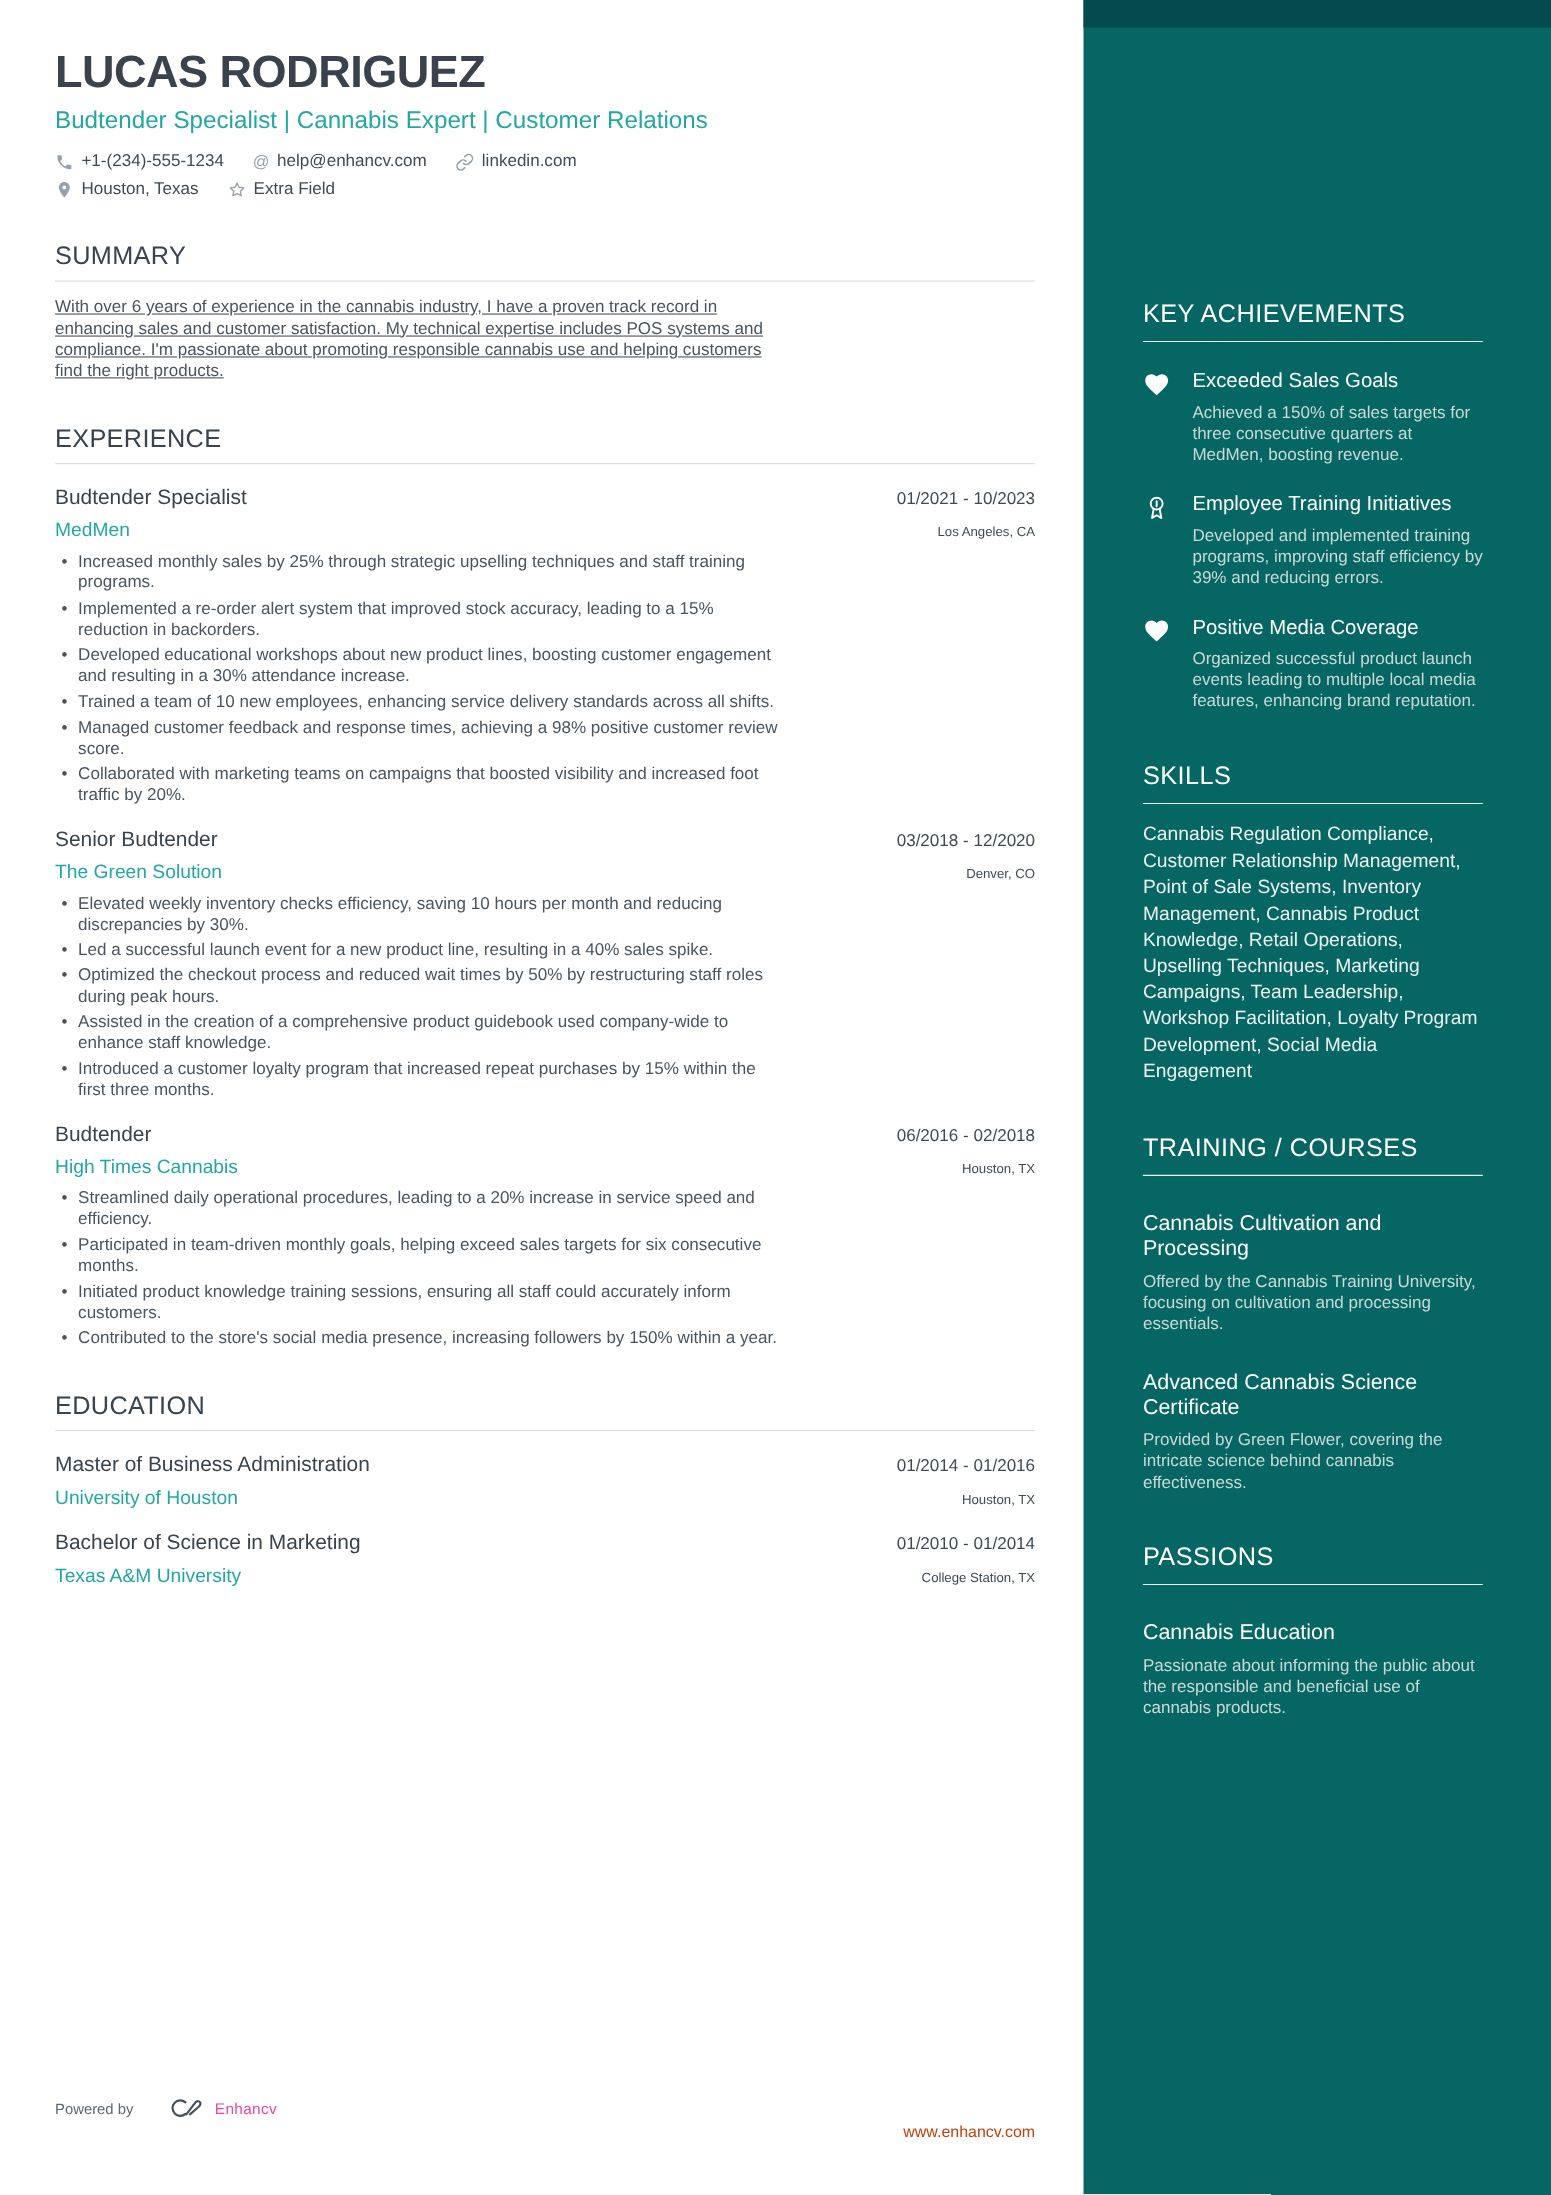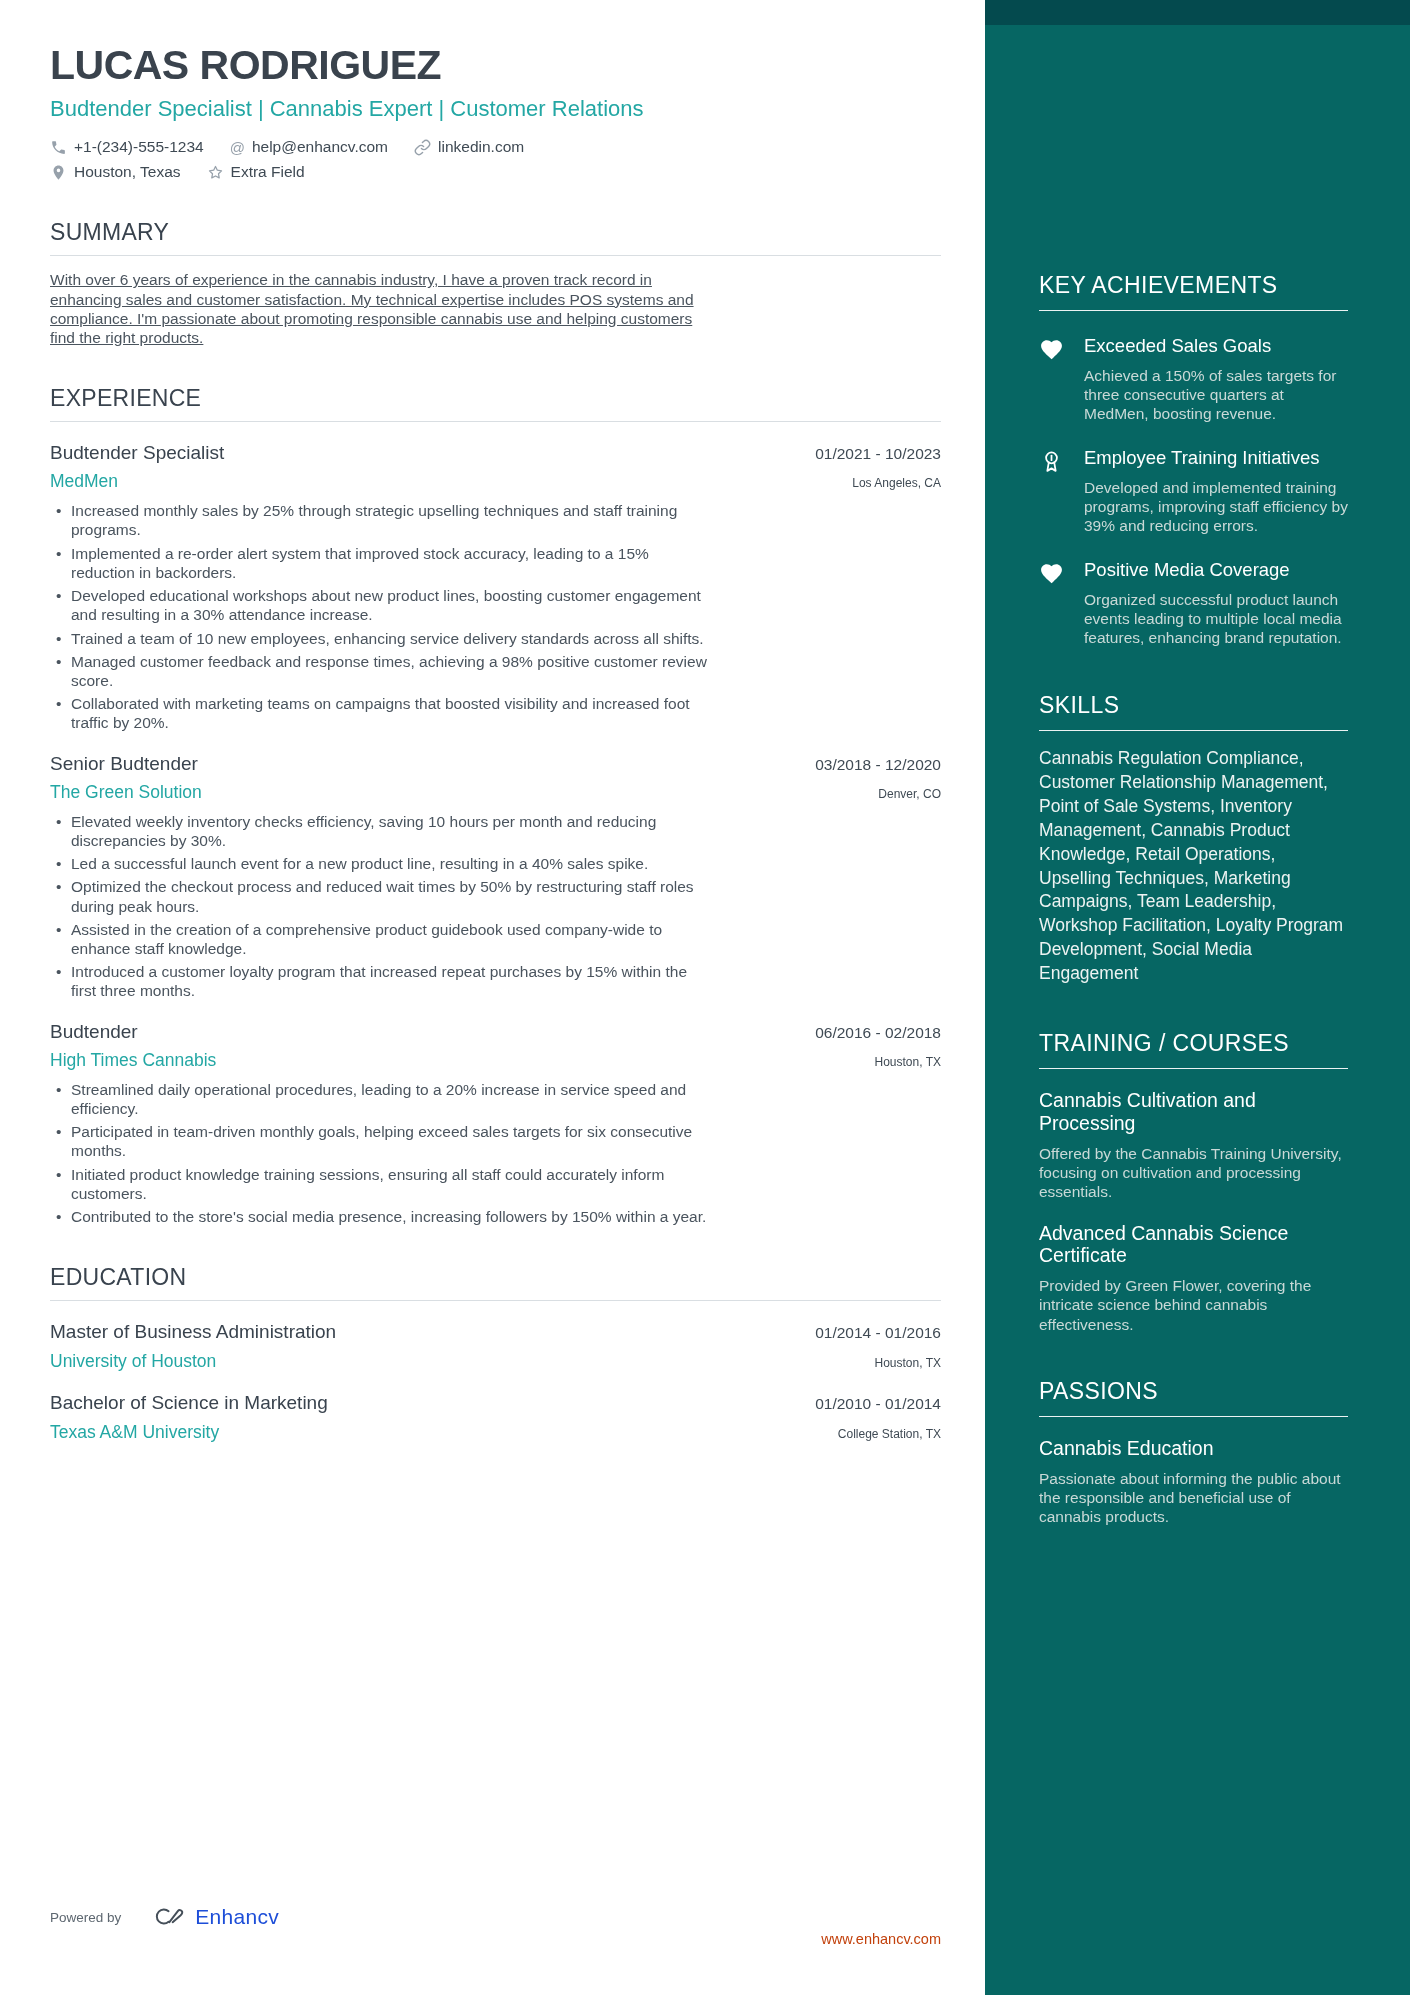--- a/index.html
+++ b/index.html
@@ -39,35 +39,35 @@
   .edu-entry { margin-top:20px; }
   .edu-entry .deg-row { display:flex; justify-content:space-between; align-items:baseline; }
   .edu-entry .degree { font-size:19px; font-weight:500; color:#39434e; }
   .edu-entry .school-row { display:flex; justify-content:space-between; align-items:baseline; margin-top:8px; }
   .edu-entry .school { font-size:17.5px; color:#23a7a4; }
 
   .main-footer { position:absolute; left:50px; right:44px; bottom:48px; display:flex; justify-content:space-between; align-items:center; }
   .brand { display:flex; align-items:center; gap:8px; color:#5d6770; }
   .powered { font-size:13.5px; color:#5d6770; margin-right:22px; }
   .logo-mark { width:36px; height:24px; color:#454f59; }
-  .brand-name { font-size:21px; color:#1d4ed8; letter-spacing:0.3px; }
+  .brand-name { font-size:14px; color:#ec4899; letter-spacing:0.3px; }
   .site-url { font-size:14.5px; color:#c2410c;margin-top:44px; }
 
   
   .sidebar { flex:1; background:#066663; position:relative; padding:272px 62px 0 54px; color:#ffffff; }
   .sidebar::before { content:""; position:absolute; top:0; left:0; right:0; height:25px; background:#044a4e; }
   .sidebar h2.sec { color:#ffffff; border-bottom:1.5px solid rgba(255,255,255,0.92); padding-bottom:11px; font-weight:400; letter-spacing:0.4px; }
   .sb-section { margin-bottom:44px; }
   .ach-item { display:flex; gap:20px; margin-top:24px; }
   .ach-icon { width:25px; flex:0 0 25px; color:#ffffff; padding-top:2px; }
   .ach-icon svg { width:25px; height:25px; }
   .ach-title { font-size:18.5px; line-height:1.22; color:#ffffff; font-weight:400; }
   .ach-text { margin-top:8px; font-size:15.5px; line-height:1.24; color:#c9d9d7; }
   .skills-text { margin-top:16px; font-size:17.5px; line-height:1.37; color:#edf3f2; }
-  .course { margin-top:20px; }
+  .course { margin-top:32px; }
   .course-title { font-size:19.5px; line-height:1.17; color:#ffffff; }
   .course-text { margin-top:9px; font-size:15.5px; line-height:1.24; color:#c9d9d7; }
 </style>
 </head>
 <body>
 
 <div class="page">
 
   <div class="main">
 

